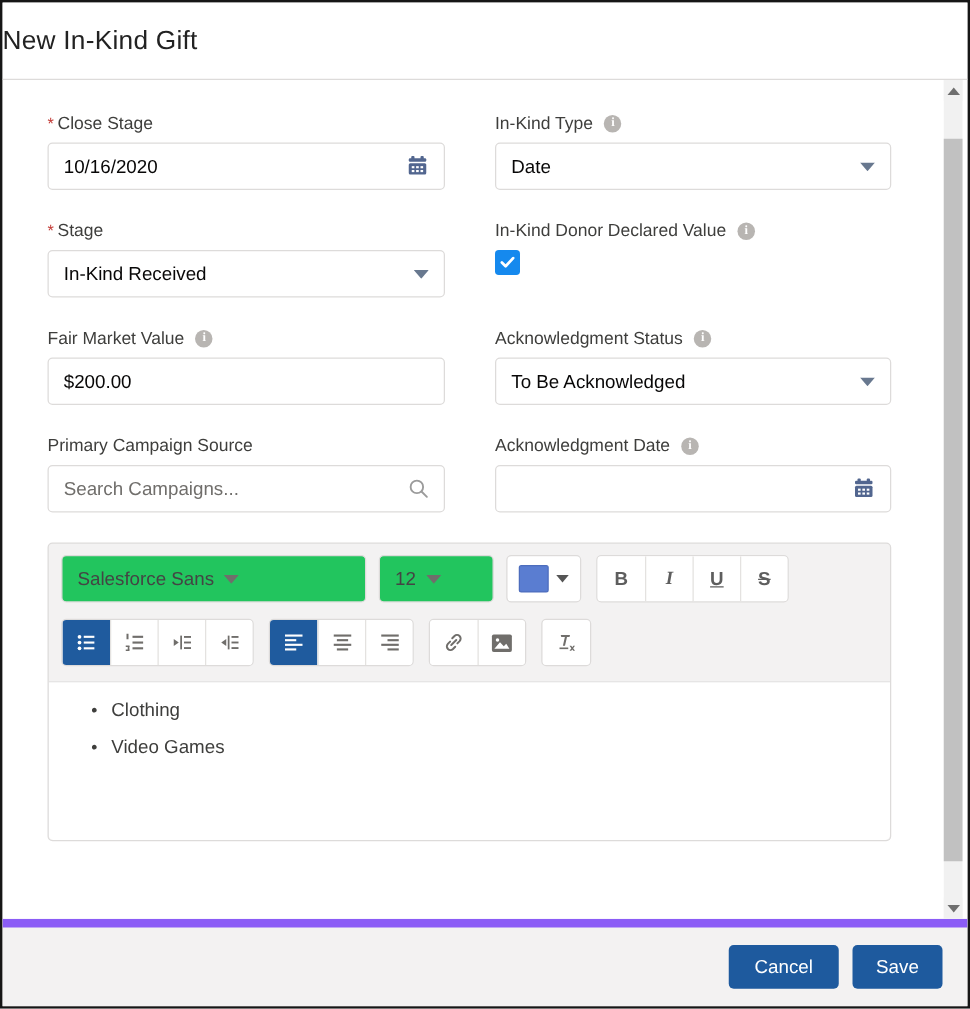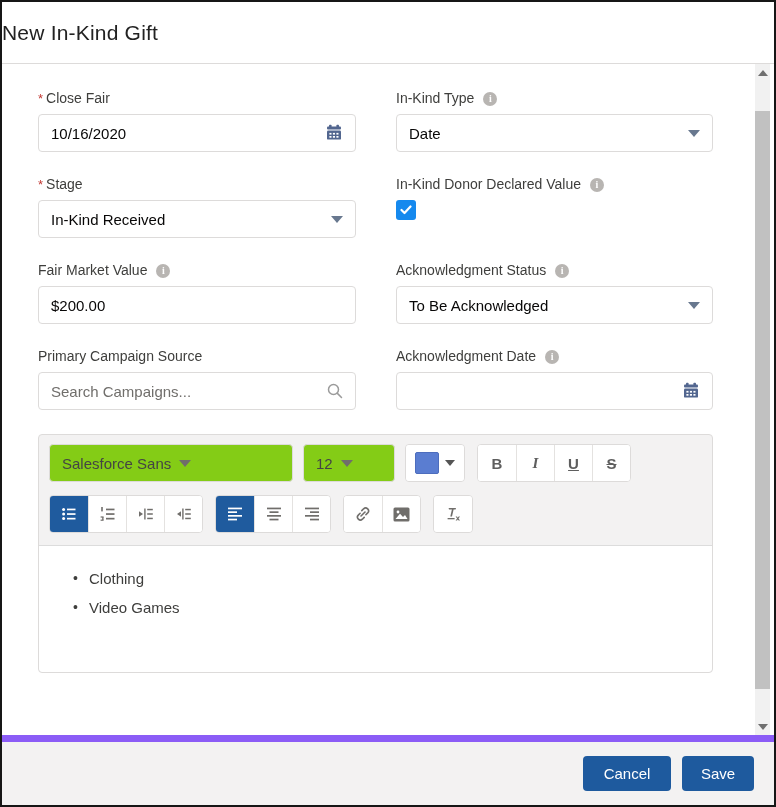--- a/index.html
+++ b/index.html
@@ -65,21 +65,21 @@
   
   .rte {
     width:675px; border:1px solid #dddbda; border-radius:4px;
     background:#f3f2f2; display:flex; flex-direction:column; height:239px;
     overflow:hidden;
   }
   .rte-toolbar { padding:9px 10px 12px 10px; }
   .tb-row { display:flex; align-items:center; }
   .tb-row + .tb-row { margin-top:13px; }
   .tb-select {
-    height:38px; background:#84cc16; border:1px solid #dddbda; border-radius:4px;
+    height:38px; background:#22c55e; border:1px solid #dddbda; border-radius:4px;
     display:flex; align-items:center; padding:0 12px; font-size:15px; color:#444;
     margin-right:10px; cursor:pointer;
   }
   .tb-group {
     display:flex; border:1px solid #dddbda; border-radius:4px; background:#fff;
     overflow:hidden; margin-right:12px; height:38px;
   }
   .tb-btn {
     width:38px; height:100%; display:flex; align-items:center; justify-content:center;
     color:#706e6b; background:#fff; cursor:pointer; border:none;
@@ -92,21 +92,21 @@
   .tb-letter.st { text-decoration:line-through; font-weight:600; }
   .swatch { width:24px; height:22px; background:#5a7dd1; border:1px solid #4d6dbd; border-radius:2px; }
   .mini-arrow {
     width:0; height:0; border-left:5px solid transparent; border-right:5px solid transparent;
     border-top:6px solid #555; margin-left:6px;
   }
   .color-btn { width:auto; padding:0 9px; }
 
   .rte-content {
     flex:1 1 auto; background:#fff; border-top:1px solid #dcdcdc;
-    border-radius:0 0 4px 4px; padding:24px 16px 0 14px; cursor:text;
+    border-radius:0 0 4px 4px; padding:14px 16px 0 14px; cursor:text;
   }
   .rte-content ul { margin:0; padding-left:36px; list-style:none; }
   .rte-content li {
     font-size:15px; color:#3e3e3c; margin-bottom:12px; position:relative;
   }
   .rte-content li::before {
     content:"•"; position:absolute; left:-16px; top:0; color:#3e3e3c; font-size:14px;
   }
 
   
@@ -150,21 +150,21 @@
   <div class="modal-header">
     <div class="modal-title">New In-Kind Gift</div>
   </div>
 
   <div class="modal-body">
     <div class="form-grid">
 
       <div class="field">
         <div class="field-label">
           <span class="req">*</span>
-          <span>Close Fair</span>
+          <span>Close Stage</span>
         </div>
         <div class="control">
           <input type="text" value="10/16/2020" style="">
           <span class="cal-icon">
             <svg width="18" height="18" viewBox="0 0 18 18" fill="#52668f">
               <rect x="4" y="0.8" width="2.6" height="3.4" rx="0.8"></rect>
               <rect x="11.4" y="0.8" width="2.6" height="3.4" rx="0.8"></rect>
               <rect x="2" y="2.6" width="14" height="2.8" rx="1"></rect>
               <rect x="2" y="6.6" width="14" height="9" rx="1.2"></rect>
               <rect x="4.4" y="8.9" width="2.1" height="1.7" fill="#fff"></rect>

